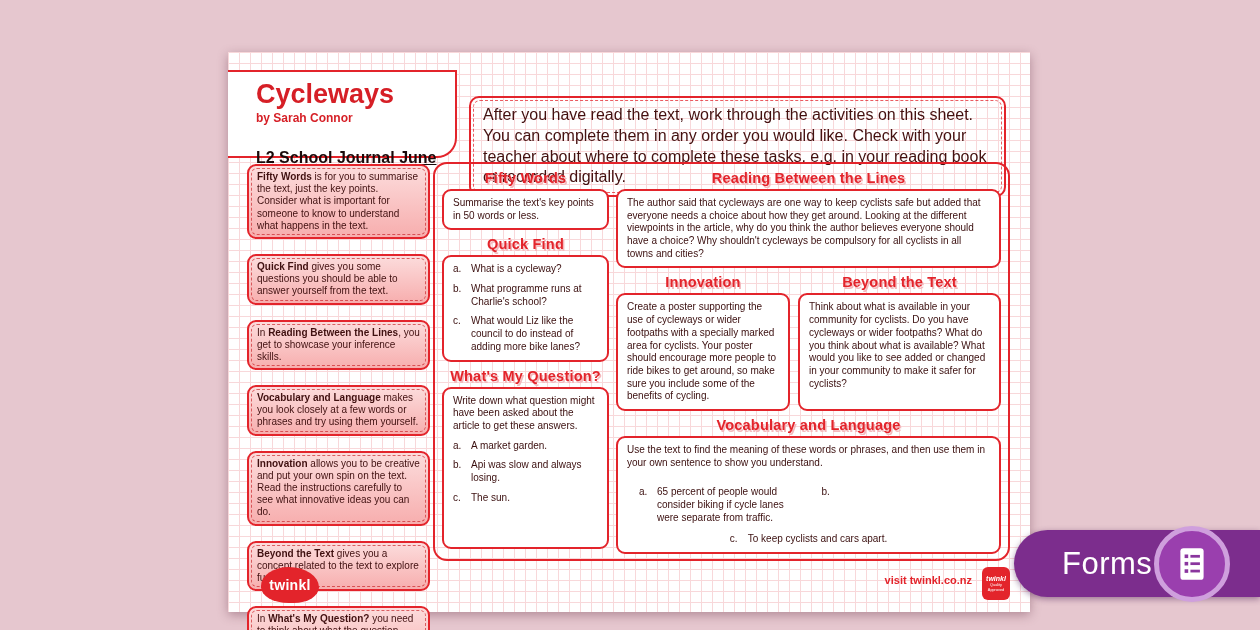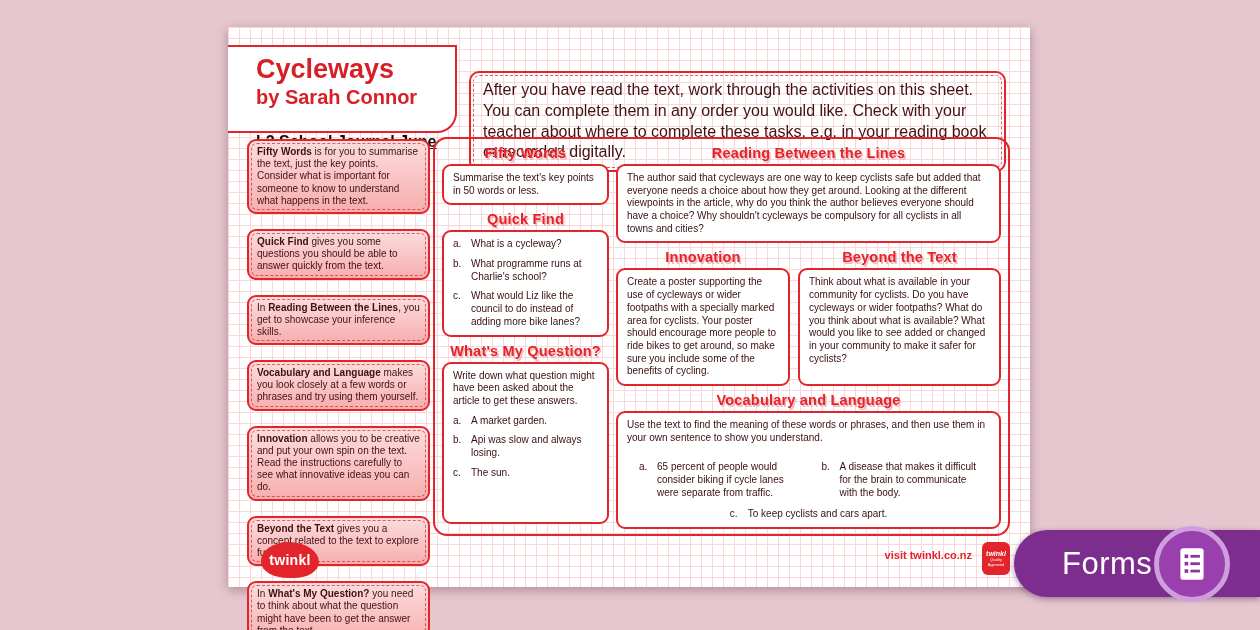--- a/index.html
+++ b/index.html
@@ -4,36 +4,36 @@
 <style>
   * { box-sizing: border-box; }
   html,body { margin:0; padding:0; }
   body {
     width:1260px; height:630px;
     background:#e6c7cf;
     font-family:"Liberation Sans", sans-serif;
     position:relative; overflow:hidden;
   }
   .page {
-    position:absolute; left:228px; top:27px; width:802px; height:560px;
+    position:absolute; left:228px; top:52px; width:802px; height:560px;
     background-color:#ffffff;
     background-image:
       linear-gradient(#f8d8da 1px, transparent 1px),
       linear-gradient(90deg, #f8d8da 1px, transparent 1px);
     background-size:11px 11px;
     box-shadow:0 3px 10px rgba(96,46,66,.4);
   }
   
   .title-box {
     position:absolute; left:0; top:18px; width:229px; height:88px;
     background:#ffffff; border:2.5px solid #e3242b; border-left:none;
     border-radius:0 0 20px 0; padding:8px 8px 0 28px;
   }
   .title { color:#d61f26; font-size:27px; font-weight:bold; line-height:1.05; }
-  .author { color:#d61f26; font-size:20px; font-weight:bold; margin-top:3px; }
+  .author { color:#d61f26; font-size:12px; font-weight:bold; margin-top:3px; }
   .journal { color:#1a0a0a; font-size:16px; font-weight:bold; margin-top:24px; text-decoration:underline; }
   
   .instruction-box {
     position:absolute; left:241px; top:44px; width:537px;
     border:2px solid #e3242b; border-radius:10px;
     padding:7px 12px; font-size:16px; line-height:1.3; color:#43100f;
   }
   .instruction-box::after {
     content:""; position:absolute; inset:2px;
     border:1.5px dashed rgba(227,36,43,.75); border-radius:7px; pointer-events:none;
@@ -126,21 +126,21 @@
     <div class="author">by Sarah Connor</div>
     <div class="journal">L2 School Journal June 2023</div>
   </div>
 
   <div class="instruction-box">
     <span>After you have read the text, work through the activities on this sheet. You can complete them in any order you would like. Check with your teacher about where to complete these tasks, e.g. in your reading book or recorded digitally.</span>
   </div>
 
   <div class="left-notes">
     <div class="note"><span></span><span class="nb">Fifty Words</span><span> is for you to summarise the text, just the key points. Consider what is important for someone to know to understand what happens in the text.</span></div>
-    <div class="note"><span></span><span class="nb">Quick Find</span><span> gives you some questions you should be able to answer quickly from the text.</span></div>
+    <div class="note"><span></span><span class="nb">Quick Find</span><span> gives you some questions you should be able to answer yourself from the text.</span></div>
     <div class="note"><span>In </span><span class="nb">Reading Between the Lines</span><span>, you get to showcase your inference skills.</span></div>
     <div class="note"><span></span><span class="nb">Vocabulary and Language</span><span> makes you look closely at a few words or phrases and try using them yourself.</span></div>
     <div class="note"><span></span><span class="nb">Innovation</span><span> allows you to be creative and put your own spin on the text. Read the instructions carefully to see what innovative ideas you can do.</span></div>
     <div class="note"><span></span><span class="nb">Beyond the Text</span><span> gives you a concept related to the text to explore further.</span></div>
     <div class="note"><span>In </span><span class="nb">What's My Question?</span><span> you need to think about what the question might have been to get the answer from the text.</span></div>
   </div>
 
   <div class="content-box">
 
     <div class="mid-col">
@@ -207,21 +207,20 @@
       <div class="hdr">Vocabulary and Language</div>
       <div class="wbox grow vocab">
         <div class="intro">Use the text to find the meaning of these words or phrases, and then use them in your own sentence to show you understand.</div>
         <div class="vrow">
           <div class="li">
               <span class="lt">a.</span>
               <span>65 percent of people would consider biking if cycle lanes were separate from traffic.</span>
             </div>
           <div class="li">
               <span class="lt">b.</span>
-              <span>A disease that makes it difficult for the brain to communicate with the body.</span>
             </div>
         </div>
         <div class="vc">
             <span class="lt">c.</span>
             <span>To keep cyclists and cars apart.</span>
           </div>
       </div>
     </div>
 
   </div>

